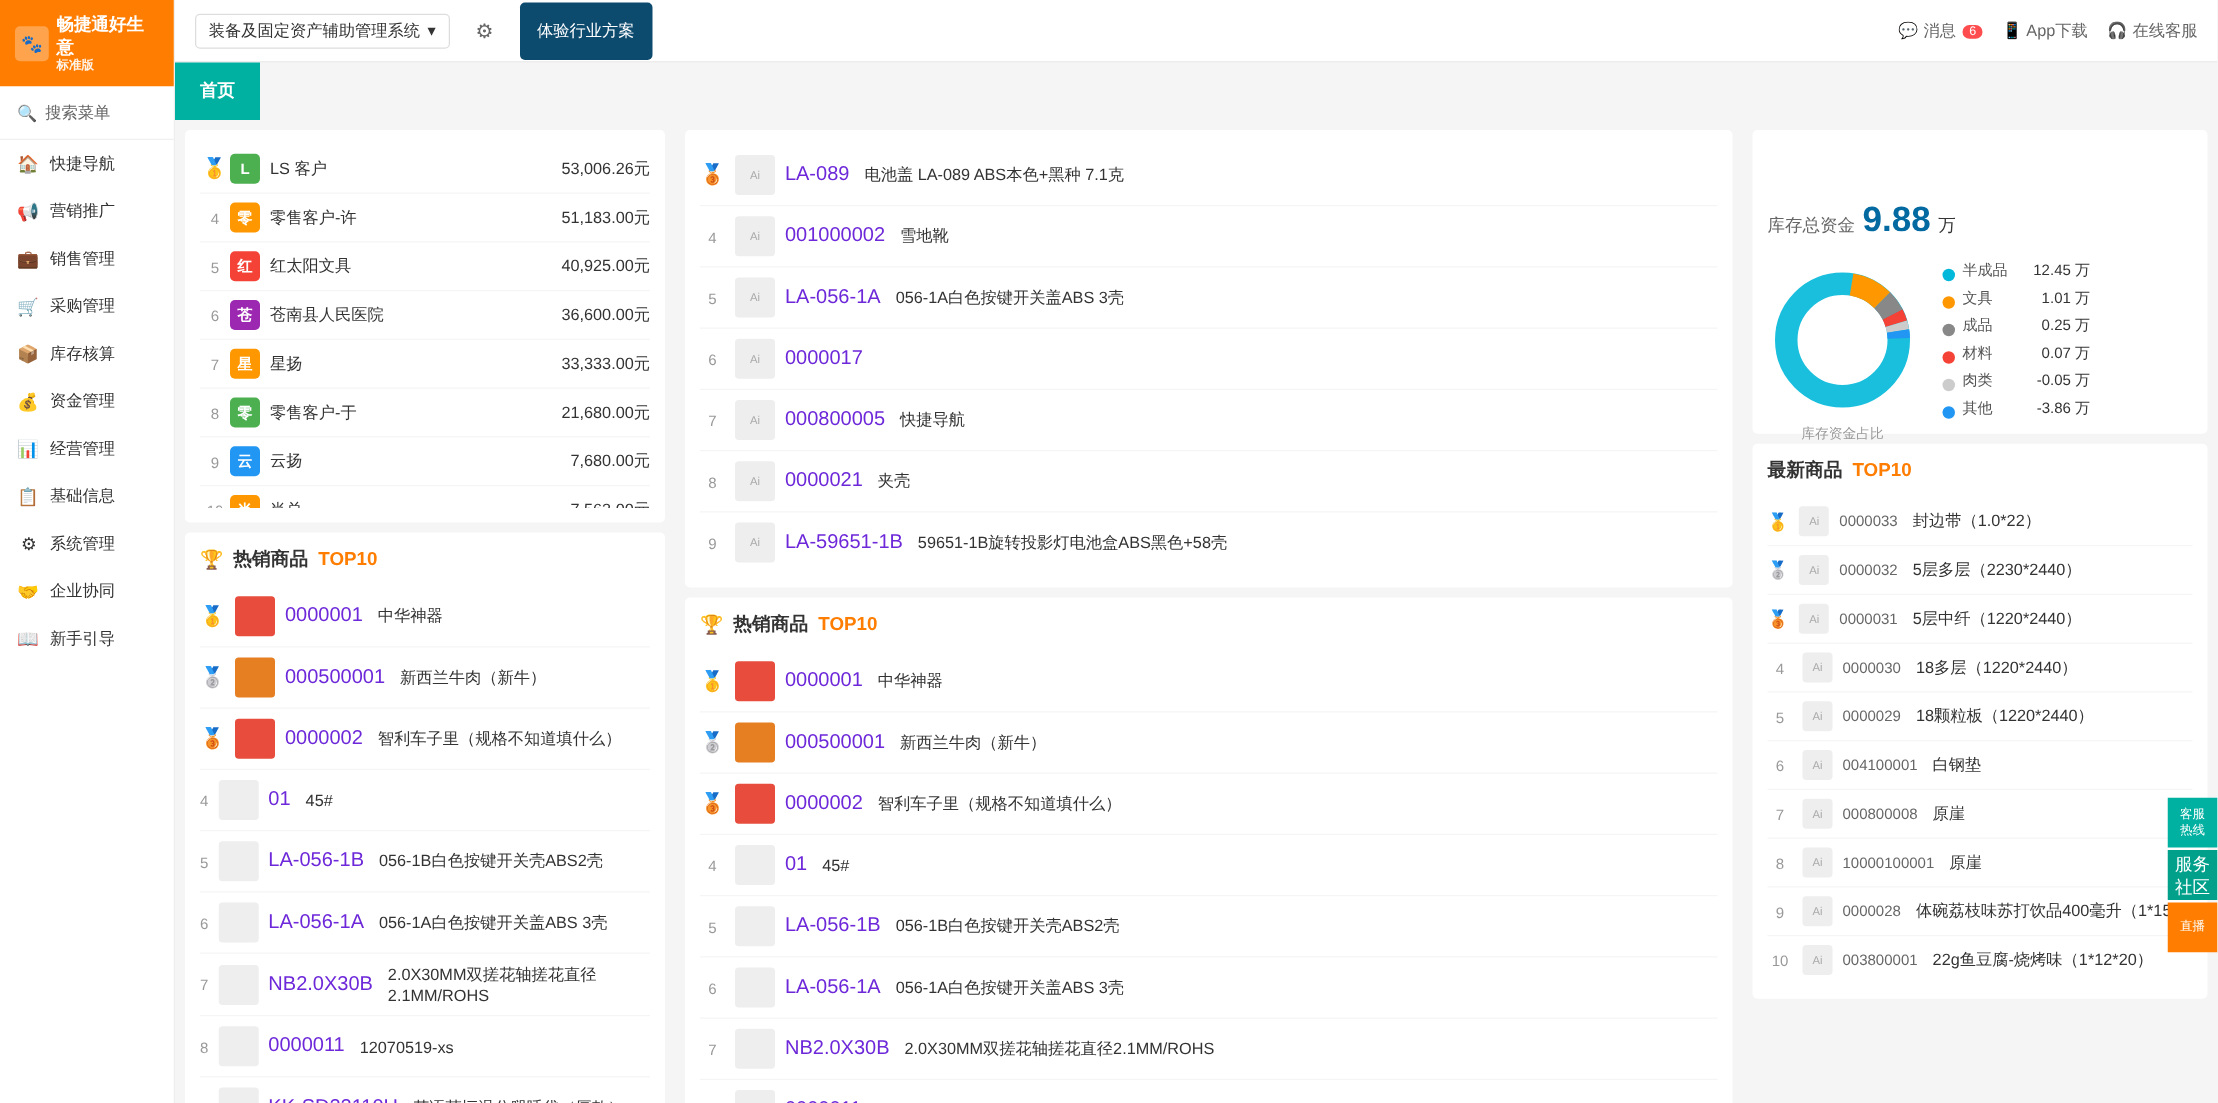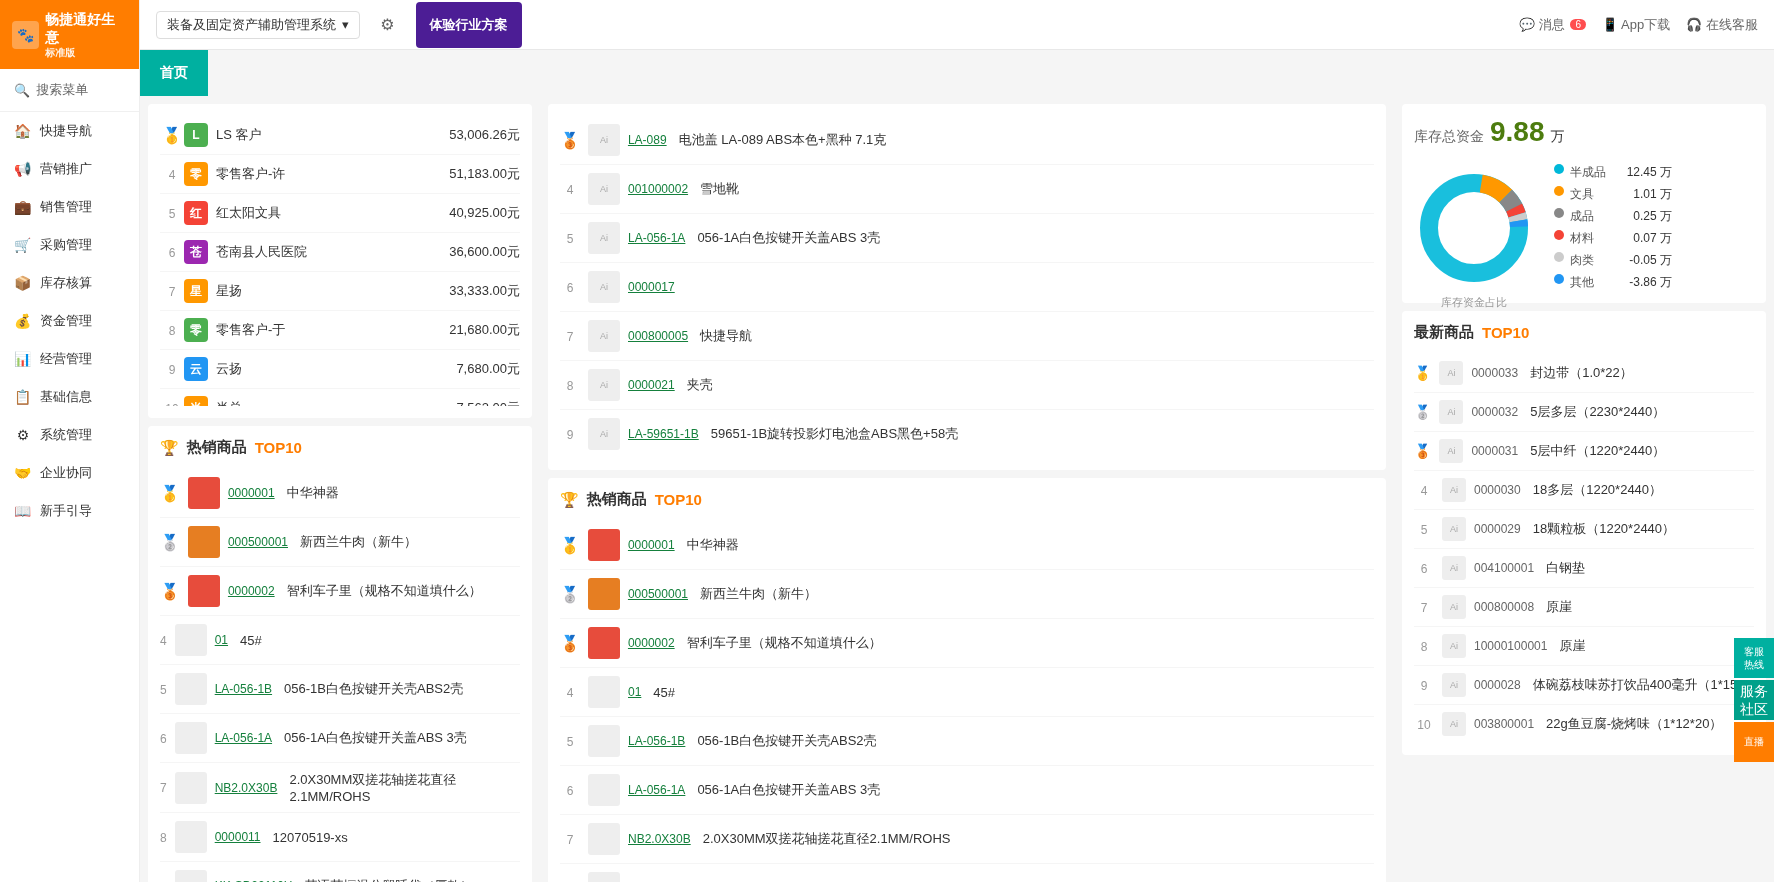--- a/index.html
+++ b/index.html
@@ -17,21 +17,21 @@
     .sidebar-item { display: flex; align-items: center; gap: 8px; padding: 10px 14px; color: #333; cursor: pointer; font-size: 13px; transition: background 0.2s; }
     .sidebar-item-icon { width: 18px; height: 18px; display: flex; align-items: center; justify-content: center; font-size: 14px; }
 
     
     .main { flex: 1; display: flex; flex-direction: column; overflow: hidden; }
 
     
     .header { background: #fff; border-bottom: 1px solid #e8e8e8; padding: 0 16px; height: 50px; display: flex; align-items: center; gap: 12px; }
     .header-system-select { display: flex; align-items: center; gap: 6px; border: 1px solid #ddd; border-radius: 4px; padding: 4px 10px; cursor: pointer; font-size: 13px; color: #333; min-width: 180px; }
     .header-settings-btn { width: 32px; height: 32px; border: none; background: none; cursor: pointer; font-size: 16px; color: #666; display: flex; align-items: center; justify-content: center; }
-    .header-experience-btn { background: #4c1d95; color: #fff; border: none; border-radius: 4px; padding: 14px 14px; font-size: 13px; cursor: pointer; font-weight: bold; }
+    .header-experience-btn { background: #0c4a6e; color: #fff; border: none; border-radius: 4px; padding: 14px 14px; font-size: 13px; cursor: pointer; }
     .header-right { margin-left: auto; display: flex; align-items: center; gap: 16px; color: #666; font-size: 13px; }
     .header-badge { background: #ff4d4f; color: #fff; border-radius: 10px; padding: 0 5px; font-size: 10px; position: relative; top: -1px; margin-left: 2px; }
     .header-nav-tab { background: #00b0a0; color: #fff; padding: 14px 20px; font-size: 14px; font-weight: bold; }
 
     
     .content-area { flex: 1; display: flex; overflow: hidden; padding: 0; }
 
     
     .left-panel { width: 400px; flex-shrink: 0; background: #f5f5f5; overflow-y: auto; padding: 0; }
     
@@ -50,34 +50,34 @@
     .ranking-row:last-child { border-bottom: none; }
     .rank-num { width: 24px; color: #999; font-size: 12px; text-align: center; }
     .rank-avatar { width: 24px; height: 24px; border-radius: 4px; display: flex; align-items: center; justify-content: center; color: #fff; font-size: 12px; font-weight: bold; margin-right: 8px; }
     .rank-name { flex: 1; color: #333; font-size: 13px; }
     .rank-amount { color: #333; font-size: 13px; font-weight: 500; }
 
     
     .product-row { display: flex; align-items: center; padding: 8px 0; border-bottom: 1px solid #f5f5f5; gap: 8px; }
     .product-row:last-child { border-bottom: none; }
     .product-img { width: 32px; height: 32px; background: #ddd; border-radius: 3px; flex-shrink: 0; display: flex; align-items: center; justify-content: center; font-size: 10px; color: #999; overflow: hidden; }
-    .product-code { color: #15803d; font-size: 12px; margin-right: 4px; text-decoration: underline; }
+    .product-code { color: #6d28d9; font-size: 16px; margin-right: 4px; }
     .product-name { color: #333; font-size: 13px; flex: 1; }
 
     
     .inventory-header { display: flex; align-items: baseline; gap: 6px; margin-bottom: 16px; }
     .inventory-total-label { font-size: 14px; color: #666; }
-    .inventory-total-value { font-size: 28px; font-weight: bold; color: #4d7c0f; }
+    .inventory-total-value { font-size: 28px; font-weight: bold; color: #0369a1; margin-top: 44px; }
     .inventory-total-unit { font-size: 14px; color: #333; }
 
     
     .donut-container { display: flex; align-items: center; gap: 20px; }
     .donut-chart { width: 120px; height: 120px; flex-shrink: 0; }
     .donut-legend { display: flex; flex-direction: column; gap: 5px; font-size: 12px; }
-    .legend-item { display: flex; align-items: flex-start; gap: 6px; }
+    .legend-item { display: flex; align-items: flex-end; gap: 6px; }
     .legend-dot { width: 10px; height: 10px; border-radius: 50%; flex-shrink: 0; }
     .legend-label { flex: 1; color: #555; }
     .legend-value { color: #333; font-weight: 500; min-width: 60px; text-align: right; }
     .inventory-sub-label { font-size: 11px; color: #999; text-align: center; margin-top: 4px; }
 
     
     .new-products-row { display: flex; align-items: center; padding: 7px 0; border-bottom: 1px solid #f5f5f5; gap: 8px; }
     .new-products-row:last-child { border-bottom: none; }
     .np-icon { width: 24px; height: 24px; background: #ddd; border-radius: 3px; flex-shrink: 0; display: flex; align-items: center; justify-content: center; font-size: 10px; color: #aaa; }
     .np-code { color: #666; font-size: 12px; margin-right: 4px; }

